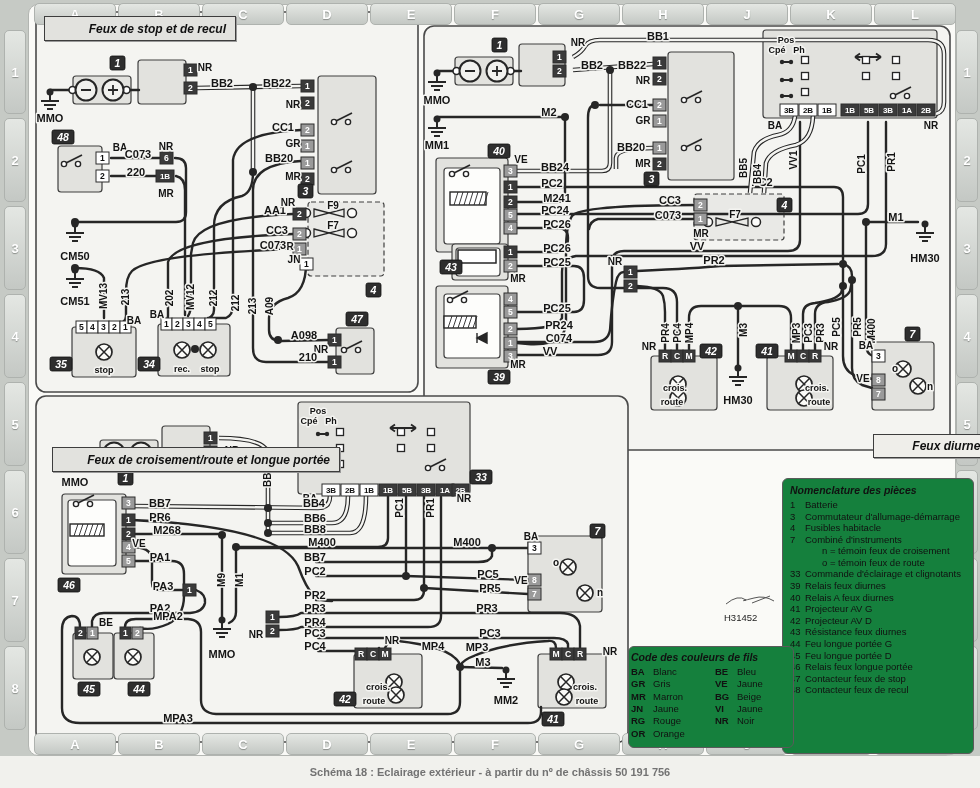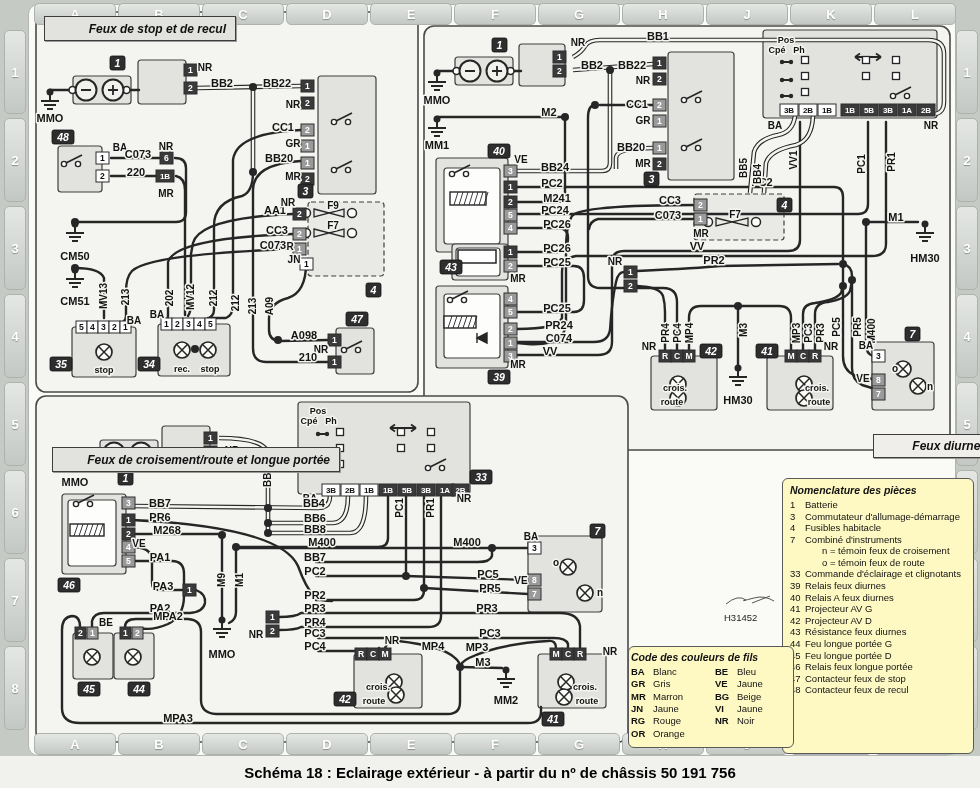--- a/index.html
+++ b/index.html
@@ -11,38 +11,38 @@
   .tile{position:absolute;display:flex;align-items:center;justify-content:center;
     background:linear-gradient(180deg,#e4e7e3,#c4c8c4);border:1px solid #aeb2ae;
     border-radius:5px;color:#fff;font-weight:bold;font-size:13px;
     text-shadow:0 1px 1px #8a8e8a;z-index:3;}
   .tab{position:absolute;z-index:4;background:#e2e2de;border:1.5px solid #3d3d3d;
     border-radius:0;box-shadow:1px 1px 0 #999;display:flex;align-items:center;
     padding:0 9px;font-style:italic;font-weight:bold;font-size:12px;color:#111;justify-content:flex-end;}
   .tab-stop{left:44px;top:16px;width:172px;height:23px;}
   .tab-croisement{left:52px;top:399px;width:268px;height:23px;margin-top:48px;}
   .tab-diurnes{left:852px;top:434px;width:104px;height:22px;background:#efeeea;margin-left:21px;}
-  .legend{position:absolute;z-index:4;background:#fef9c3;border:1.5px solid #5a5a5a;
+  .legend{position:absolute;z-index:4;background:#15803d;border:1.5px solid #5a5a5a;
     border-radius:6px;color:#111;}
   .nomenclature{left:782px;top:478px;width:176px;height:264px;padding:5px 7px;}
   .legend h3{margin:0 0 3px 0;font-size:10.5px;font-style:italic;}
   .nom-row{display:flex;font-size:9.5px;line-height:1.22;}
   .nom-row .num{width:15px;flex:none;}
   .nom-row.sub{padding-left:17px;}
   .colorbox{left:628px;top:646px;width:160px;height:92px;padding:4px 2px;}
   .cc-cols{display:flex;gap:8px;}
   .cc-col{flex:1;}
   .cc-row{display:flex;font-size:9.5px;line-height:1.3;}
   .cc-row .code{width:22px;font-weight:bold;flex:none;}
   .signature{position:absolute;left:724px;top:592px;width:70px;z-index:4;
     text-align:left;color:#222;}
   .signature .ref{font-size:9.5px;}
   .caption-strip{position:absolute;left:0;top:756px;width:980px;height:32px;
     background:#f1f1ed;z-index:3;display:flex;align-items:center;justify-content:center;}
-  .caption{font-size:15px;font-weight:bold;color:#000000;}
+  .caption{font-size:11px;font-weight:bold;color:#737373;}
 </style>
 </head>
 <body>
 
 <div class="page">
   <div class="canvas"></div>
   <div id="frame">
       <div class="tile" style="left: 34px; top: 3px; width: 80px; height: 20px;">A</div>
       <div class="tile" style="left: 34px; top: 733px; width: 80px; height: 20px;">A</div>
       <div class="tile" style="left: 118px; top: 3px; width: 80px; height: 20px;">B</div>

